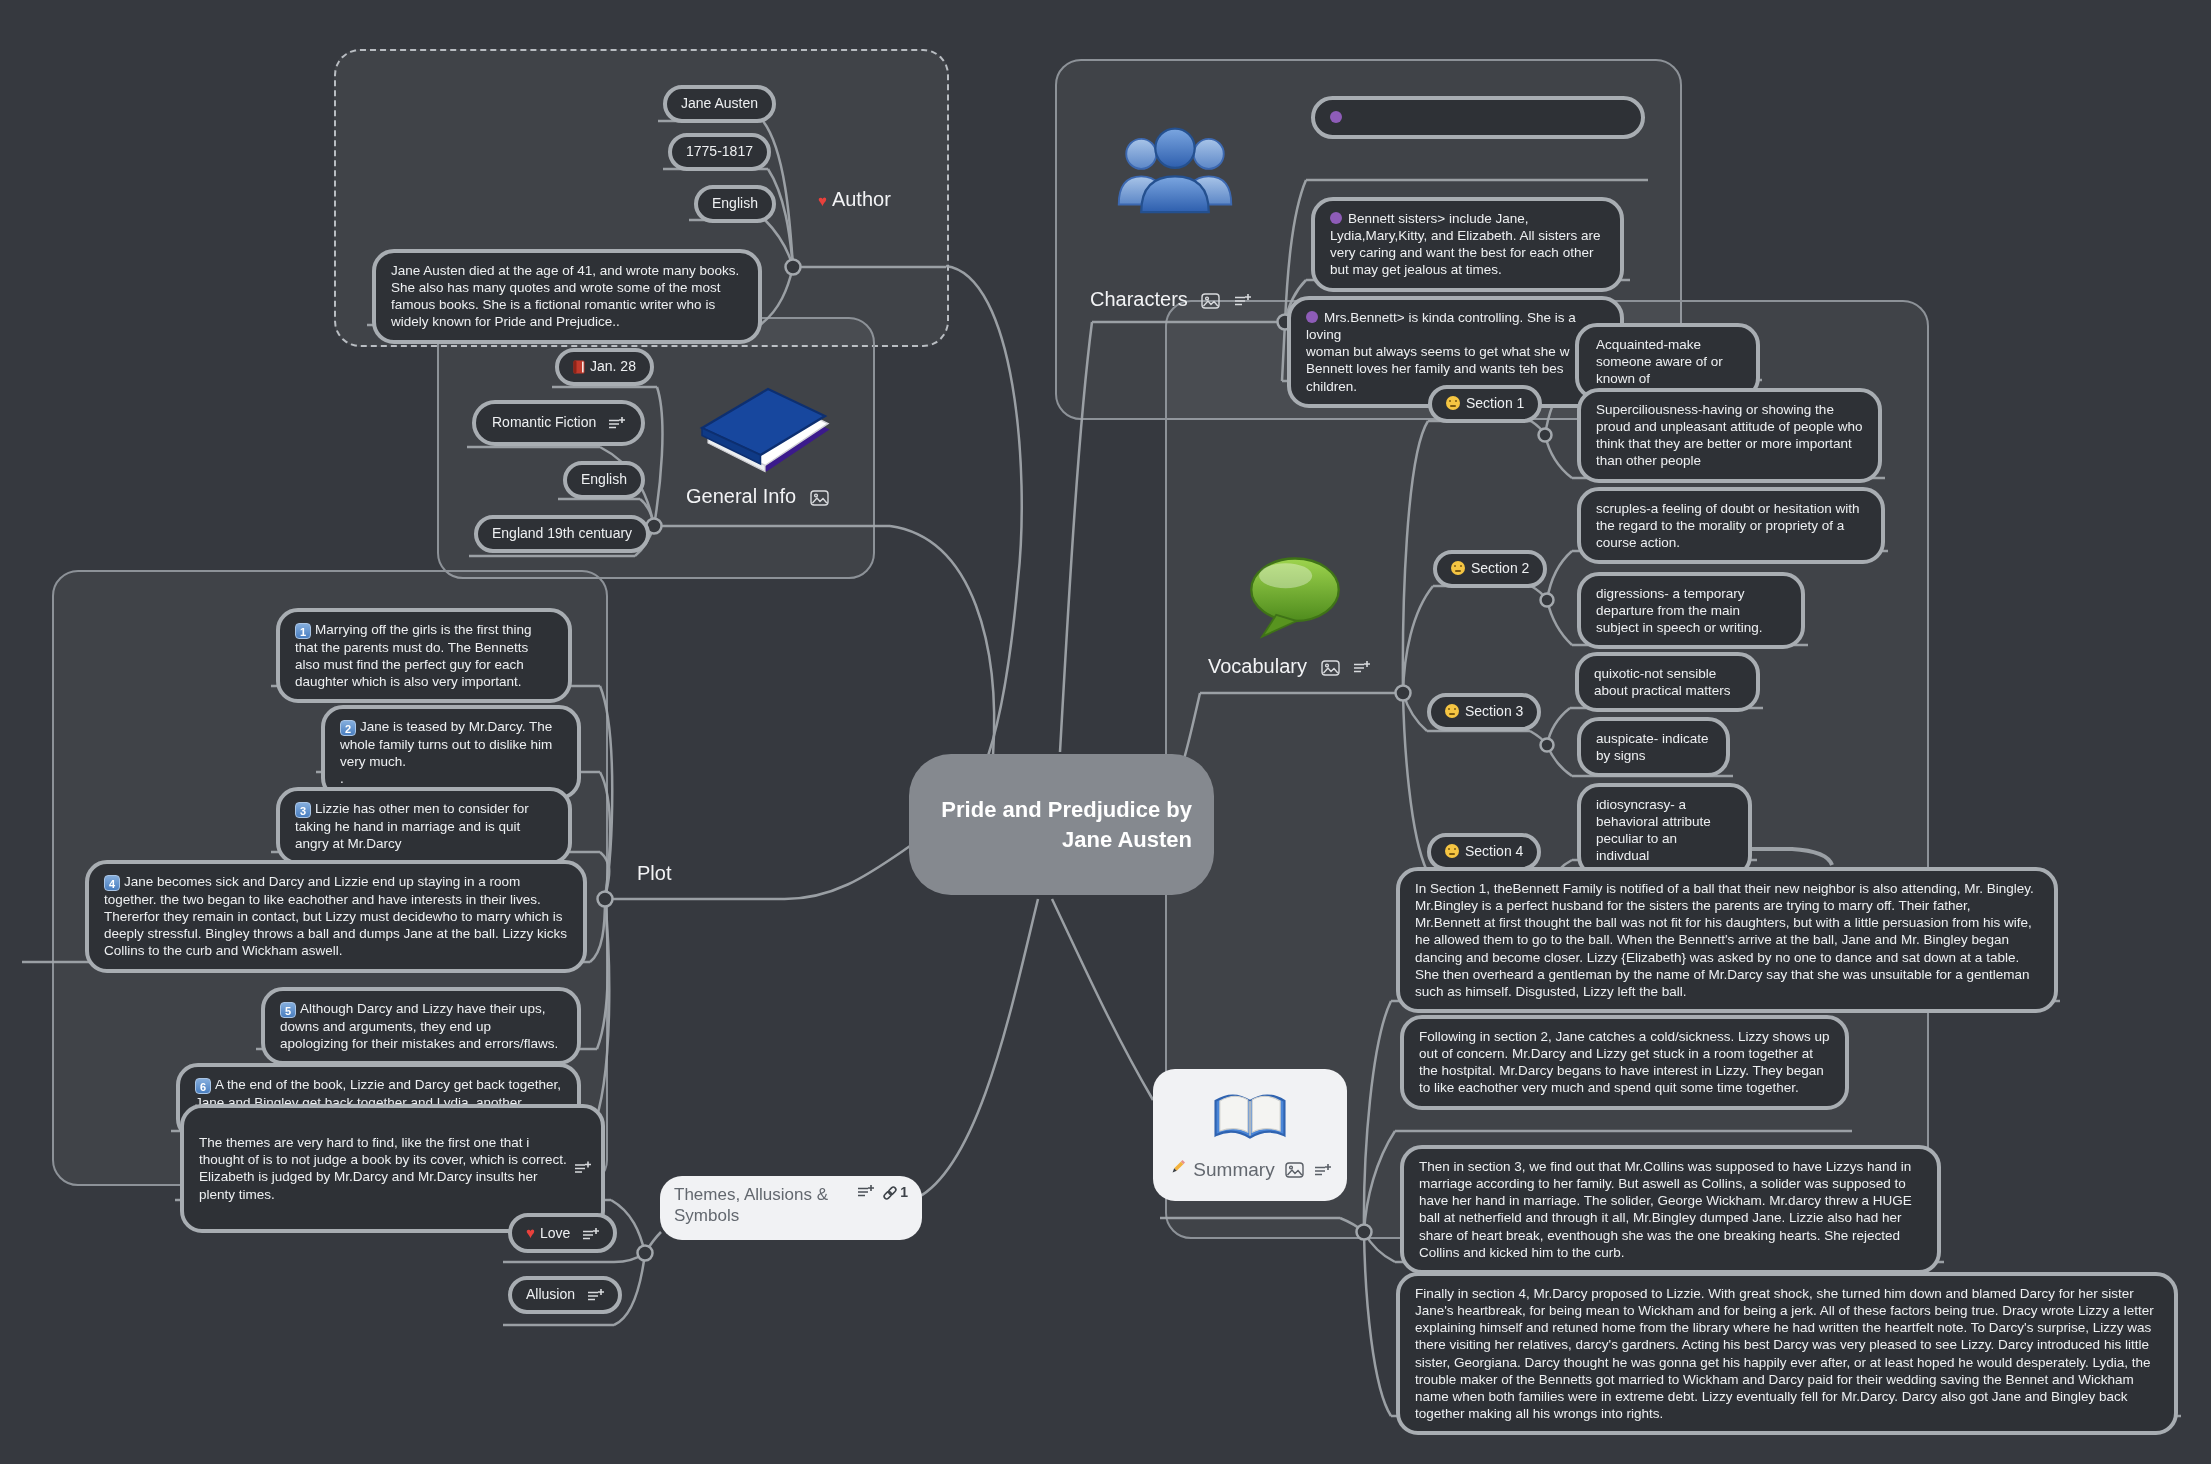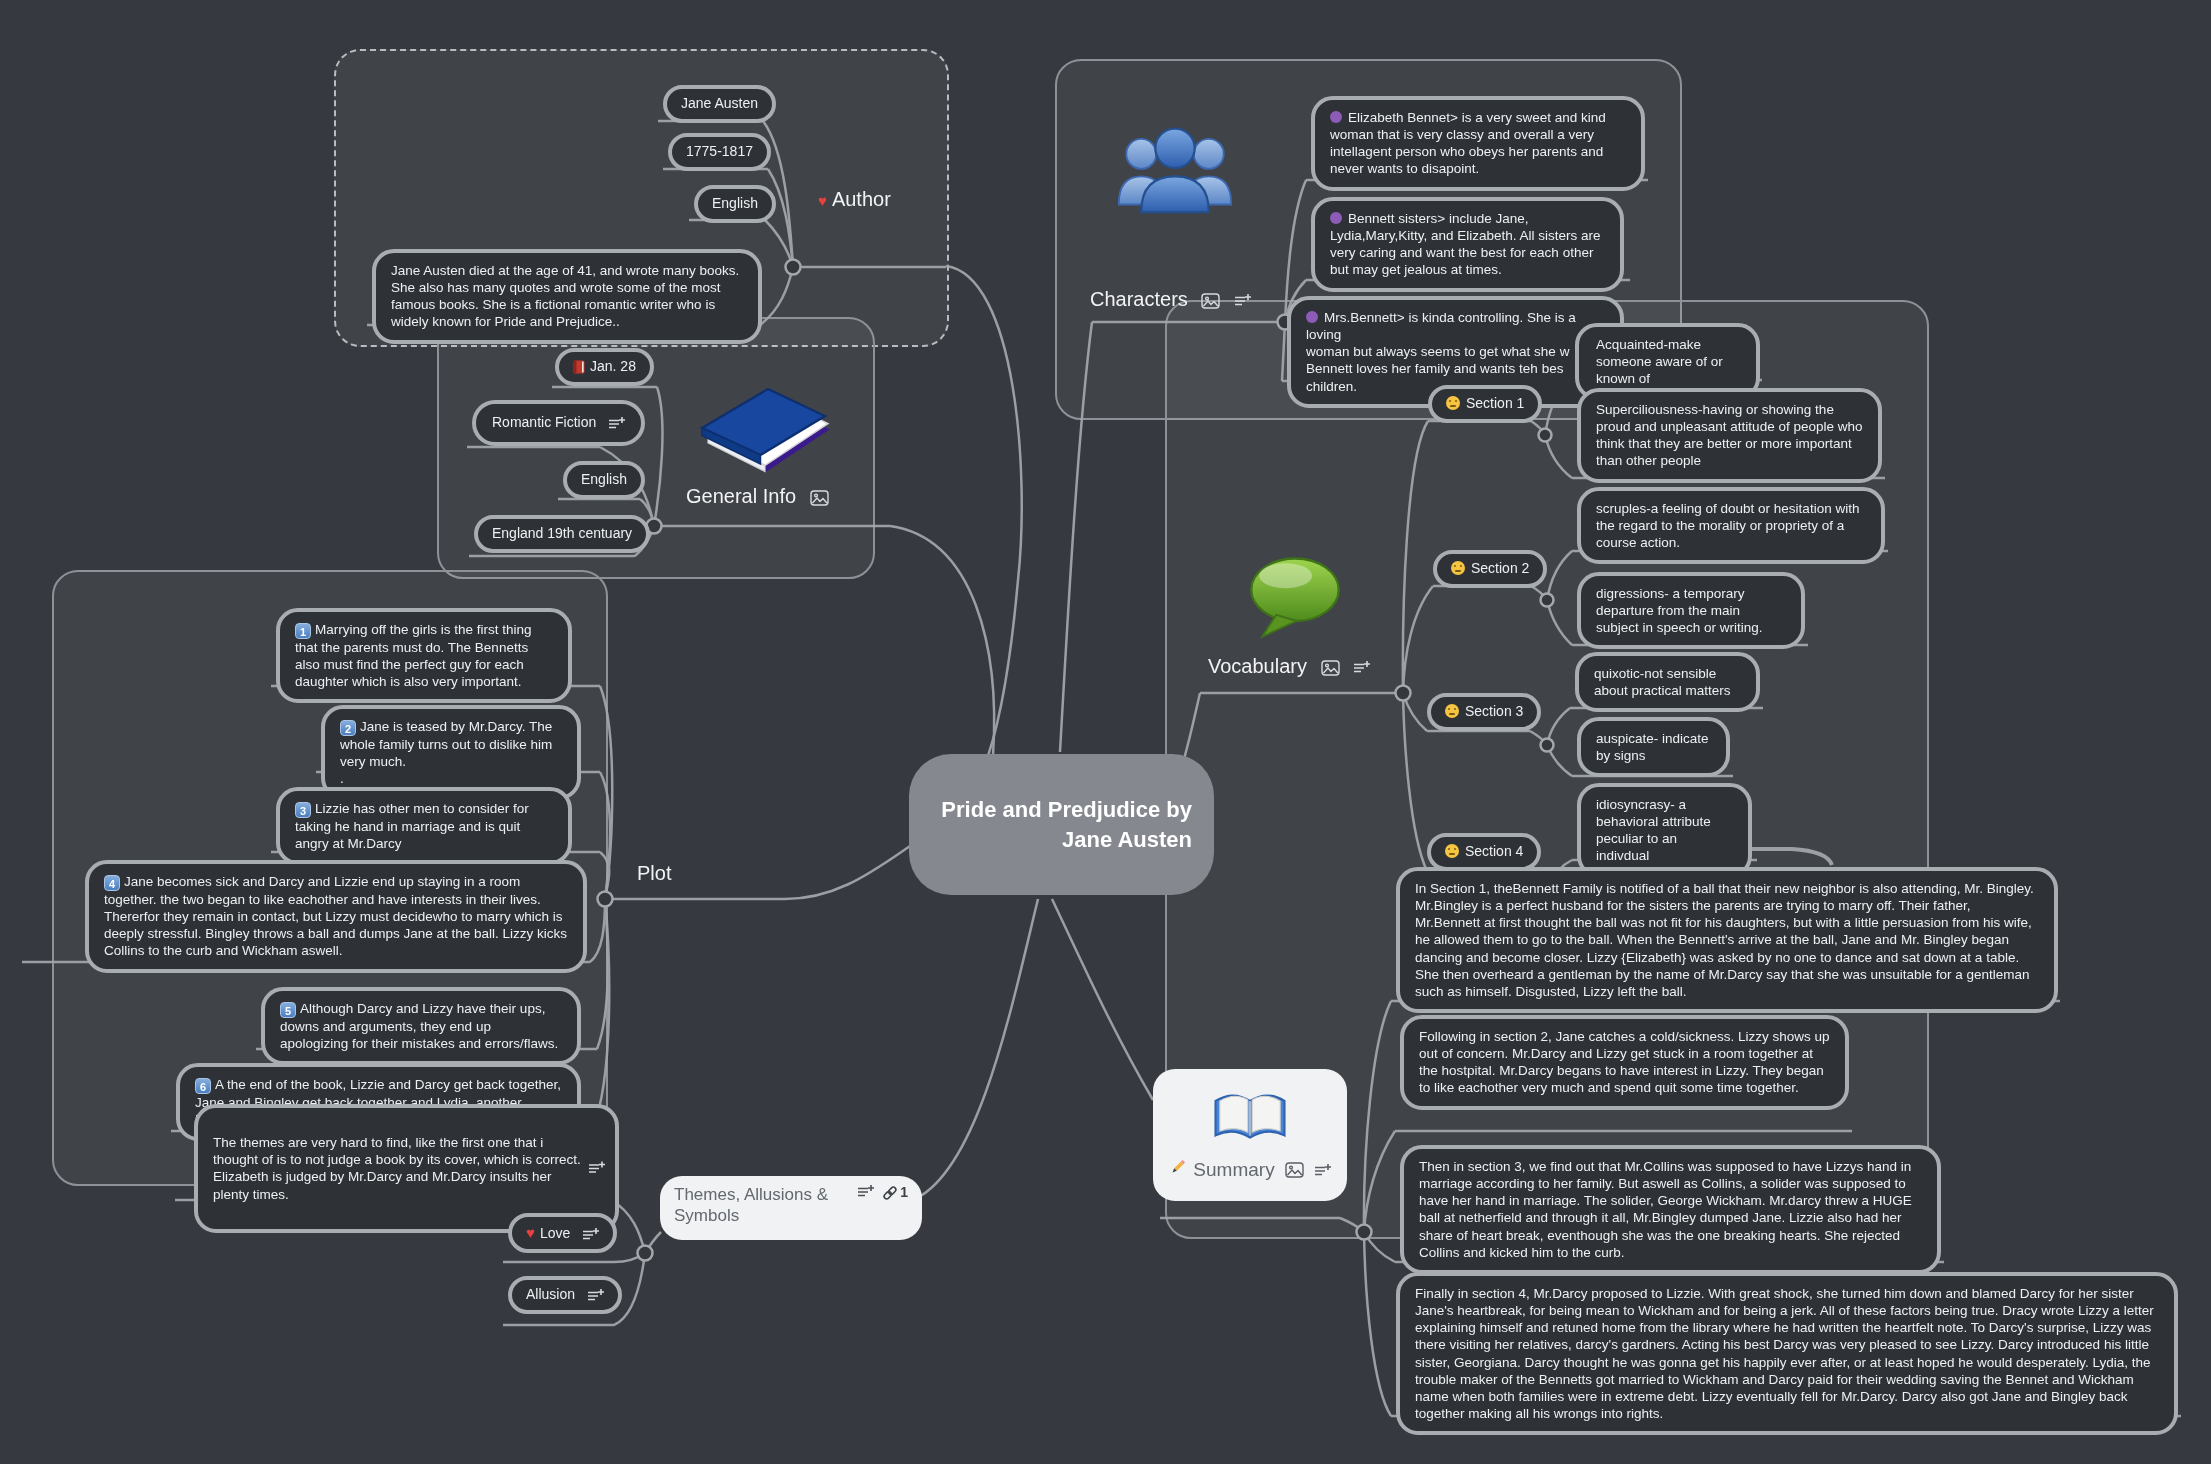--- a/index.html
+++ b/index.html
@@ -174,21 +174,21 @@
       </svg></span>
 </div>
 
 <div class="bubble" style="left:276px;top:608px;width:296px;"><span class="numbadge">1</span><span>Marrying off the girls is the first thing that the parents must do. The Bennetts also must find the perfect guy for each daughter which is also very important.</span></div>
 <div class="bubble" style="left:321px;top:705px;width:260px;"><span class="numbadge">2</span><span>Jane is teased by Mr.Darcy. The whole family turns out to dislike him very much.
 .</span></div>
 <div class="bubble" style="left:276px;top:787px;width:296px;"><span class="numbadge">3</span><span>Lizzie has other men to consider for taking he hand in marriage and is quit angry at Mr.Darcy</span></div>
 <div class="bubble" style="left:85px;top:860px;width:502px;"><span class="numbadge">4</span><span>Jane becomes sick and Darcy and Lizzie end up staying in a room together. the two began to like eachother and have interests in their lives. Thererfor they remain in contact, but Lizzy must decidewho to marry which is deeply stressful. Bingley throws a ball and dumps Jane at the ball. Lizzy kicks Collins to the curb and Wickham aswell.</span></div>
 <div class="bubble" style="left:261px;top:987px;width:320px;"><span class="numbadge">5</span><span>Although Darcy and Lizzy have their ups, downs and arguments, they end up apologizing for their mistakes and errors/flaws.</span></div>
 <div class="bubble" style="left:176px;top:1063px;width:405px;"><span class="numbadge">6</span><span>A the end of the book, Lizzie and Darcy get back together, Jane and Bingley get back together and Lydia, another Bennett sister,</span></div>
-<div class="bubble" style="left:180px;top:1104px;width:425px;padding-right:30px;margin-left:14px;">
+<div class="bubble" style="left:180px;top:1104px;width:425px;padding-right:30px;">
   <span>The themes are very hard to find, like the first one that i thought of is to not judge a book by its cover, which is correct. Elizabeth is judged by Mr.Darcy and Mr.Darcy insults her plenty times.</span>
   <span class="icon note-notes"><svg width="17" height="15" viewBox="0 0 17 15" stroke="#d8dadd" stroke-width="1.6" fill="none">
         <path d="M1,4.5 H11 M1,8 H11 M1,11.5 H8"></path>
         <path d="M14,1 V7 M11,4 H17"></path>
       </svg></span>
 </div>
 <div class="maplabel" style="left:637px;top:862px;"><span>Plot</span></div>
 
 <div class="bubble pill" style="left:508px;top:1213px;">
   <span class="heart">♥</span><span>Love</span>
@@ -248,21 +248,21 @@
   <span class="icon"><svg width="19" height="16" viewBox="0 0 19 16" stroke="#d8dadd" stroke-width="1.4" fill="none">
         <rect x="1" y="1" width="17" height="14" rx="3"></rect>
         <circle cx="6" cy="5.5" r="1.4"></circle>
         <path d="M2.5,13 L7,8 L10,11.5 L13,8.5 L16.8,13"></path>
       </svg></span>
   <span class="icon"><svg width="17" height="15" viewBox="0 0 17 15" stroke="#d8dadd" stroke-width="1.6" fill="none">
         <path d="M1,4.5 H11 M1,8 H11 M1,11.5 H8"></path>
         <path d="M14,1 V7 M11,4 H17"></path>
       </svg></span>
 </div>
-<div class="bubble" style="left:1311px;top:96px;width:334px;"><span class="dot-purple"></span><span>Elizabeth Bennet&gt; is a very sweet and kind woman that is very classy and overall a very intellagent person who obeys her parents and never wants to disapoint.</span></div>
+<div class="bubble" style="left:1311px;top:96px;width:334px;"><span class="dot-purple"></span></div>
 <div class="bubble" style="left:1311px;top:197px;width:313px;"><span class="dot-purple"></span><span>Bennett sisters&gt; include Jane, Lydia,Mary,Kitty, and Elizabeth. All sisters are very caring and want the best for each other but may get jealous at times.</span></div>
 <div class="bubble" style="left:1287px;top:296px;width:337px;"><span class="dot-purple"></span><span>Mrs.Bennett&gt; is kinda controlling. She is a loving
 woman but always seems to get what she w
 Bennett loves her family and wants teh bes
 children.</span></div>
 
 <div class="bubble" style="left:1575px;top:323px;width:185px;padding-left:17px;"><span>Acquainted-make someone aware of or known of</span></div>
 <div class="bubble pill" style="left:1428px;top:385px;"><span class="smiley"></span><span>Section 1</span></div>
 <div class="bubble" style="left:1577px;top:388px;width:305px;"><span>Superciliousness-having or showing the proud and unpleasant attitude of people who think that they are better or more important than other people</span></div>
 <div class="bubble" style="left:1577px;top:487px;width:308px;"><span>scruples-a feeling of doubt or hesitation with the regard to the morality or propriety of a course action.</span></div>

